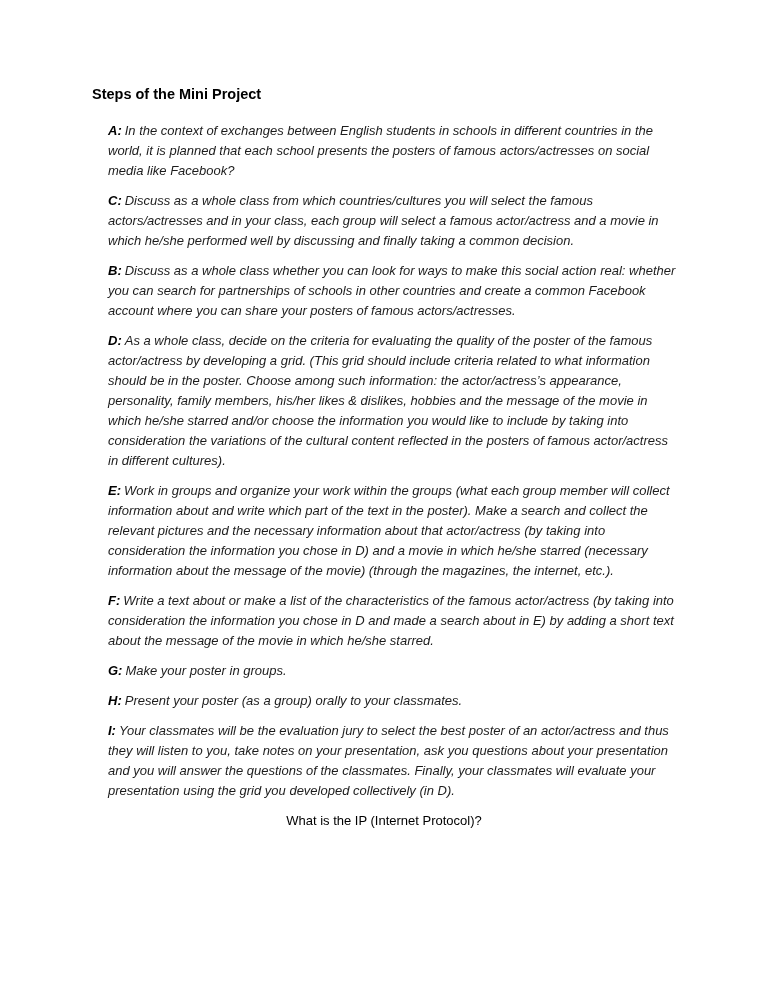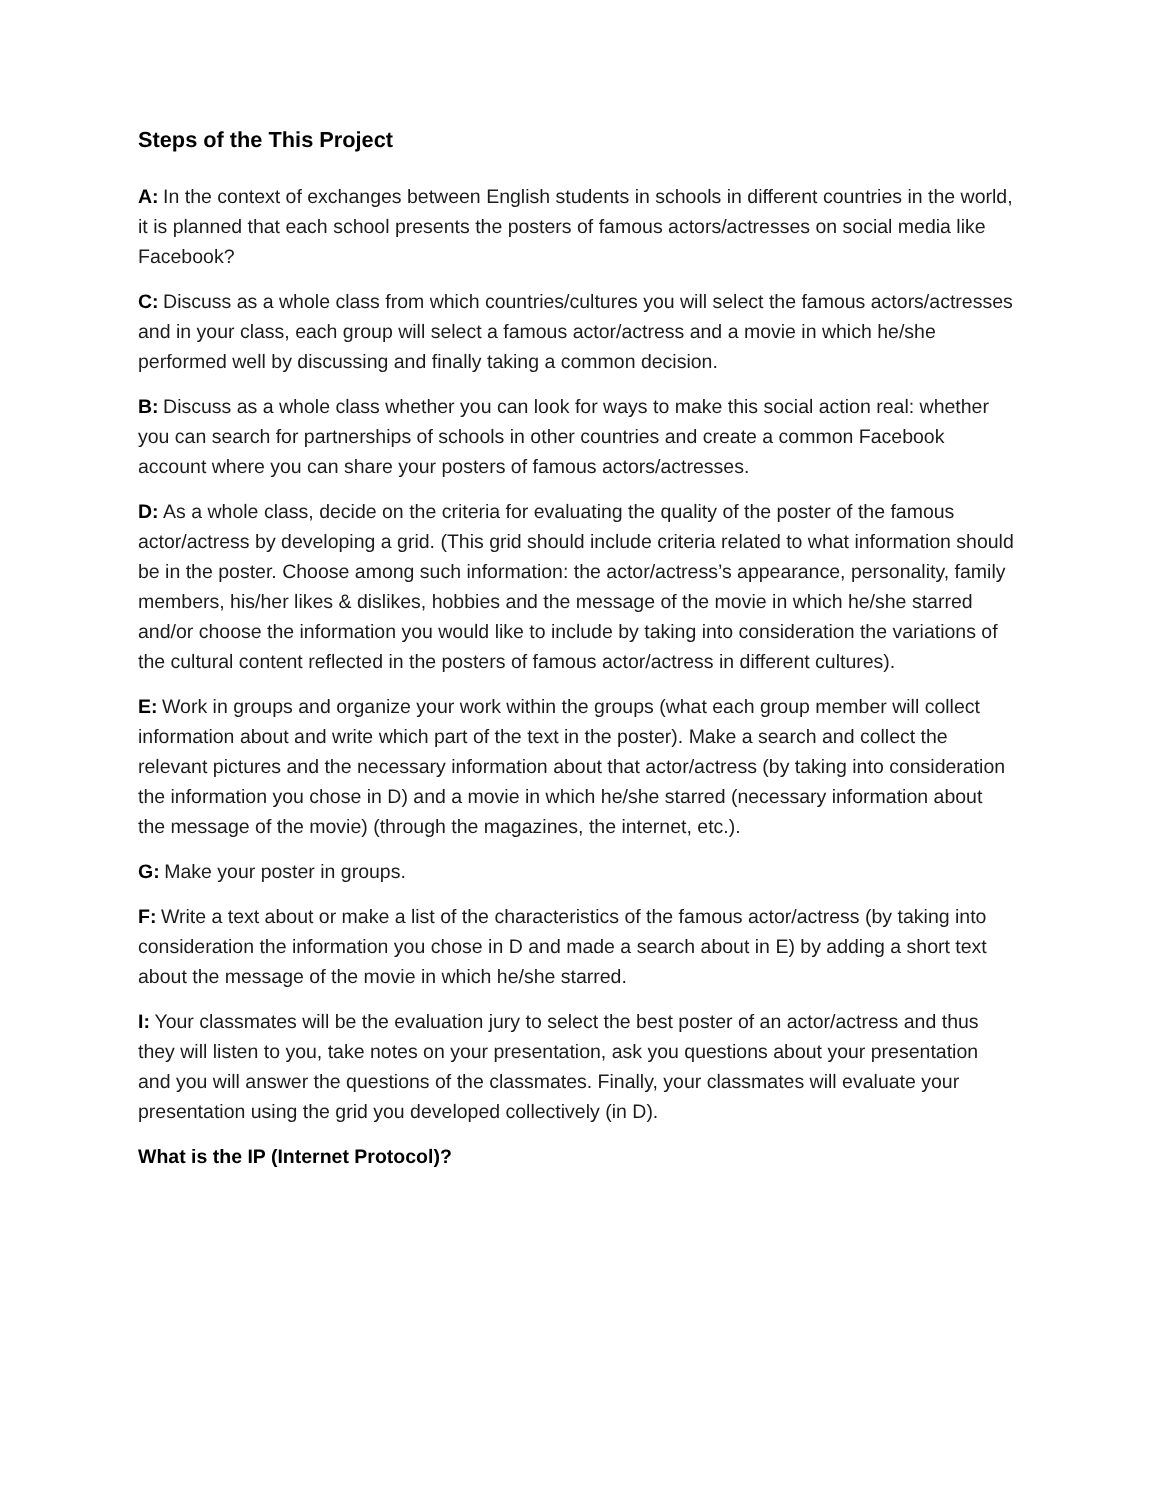--- a/index.html
+++ b/index.html
@@ -21,55 +21,58 @@
     .doc-title {
       font-size: 14.5px;
       font-weight: bold;
       color: #000000;
       margin: 0 0 17px 0;
       line-height: 20px;
     }
     .para {
       font-size: 13px;
       line-height: 20px;
-      margin: 0 0 10px 0;
+      margin: 0 0 10px 16px;
       color: #1c1c1c;
       text-align: left;
+      font-style: italic;
     }
     .para .label {
       font-weight: bold;
       color: #000000;
       margin-right: 3px;
     }
     .footer-heading {
       font-size: 13px;
       line-height: 20px;
-      font-weight: bold;
+      font-weight: normal;
       color: #000000;
       margin: 3px 0 0 0;
+      text-align: center;
     }
   </style>
 </head>
 <body>
 
 <div class="page">
-  <h1 class="doc-title">Steps of the This Project</h1>
+  <h1 class="doc-title">Steps of the Mini Project</h1>
 
   <p class="para"><span class="label">A:</span><span>In the context of exchanges between English students in schools in different countries in the world, it is planned that each school presents the posters of famous actors/actresses on social media like Facebook?</span></p>
 
   <p class="para"><span class="label">C:</span><span>Discuss as a whole class from which countries/cultures you will select the famous actors/actresses and in your class, each group will select a famous actor/actress and a movie in which he/she performed well by discussing and finally taking a common decision.</span></p>
 
   <p class="para"><span class="label">B:</span><span>Discuss as a whole class whether you can look for ways to make this social action real: whether you can search for partnerships of schools in other countries and create a common Facebook account where you can share your posters of famous actors/actresses.</span></p>
 
   <p class="para"><span class="label">D:</span><span>As a whole class, decide on the criteria for evaluating the quality of the poster of the famous actor/actress by developing a grid. (This grid should include criteria related to what information should be in the poster. Choose among such information: the actor/actress’s appearance, personality, family members, his/her likes &amp; dislikes, hobbies and the message of the movie in which he/she starred and/or choose the information you would like to include by taking into consideration the variations of the cultural content reflected in the posters of famous actor/actress in different cultures).</span></p>
 
   <p class="para"><span class="label">E:</span><span>Work in groups and organize your work within the groups (what each group member will collect information about and write which part of the text in the poster). Make a search and collect the relevant pictures and the necessary information about that actor/actress (by taking into consideration the information you chose in D) and a movie in which he/she starred (necessary information about the message of the movie) (through the magazines, the internet, etc.).</span></p>
 
+  <p class="para"><span class="label">F:</span><span>Write a text about or make a list of the characteristics of the famous actor/actress (by taking into consideration the information you chose in D and made a search about in E) by adding a short text about the message of the movie in which he/she starred.</span></p>
+
   <p class="para"><span class="label">G:</span><span>Make your poster in groups.</span></p>
 
-  <p class="para"><span class="label">F:</span><span>Write a text about or make a list of the characteristics of the famous actor/actress (by taking into consideration the information you chose in D and made a search about in E) by adding a short text about the message of the movie in which he/she starred.</span></p>
-
+  <p class="para"><span class="label">H:</span><span>Present your poster (as a group) orally to your classmates.</span></p>
 
   <p class="para"><span class="label">I:</span><span>Your classmates will be the evaluation jury to select the best poster of an actor/actress and thus they will listen to you, take notes on your presentation, ask you questions about your presentation and you will answer the questions of the classmates. Finally, your classmates will evaluate your presentation using the grid you developed collectively (in D).</span></p>
 
 
   <h2 class="footer-heading">What is the IP (Internet Protocol)?</h2>
 </div>
 
 </body></html>

